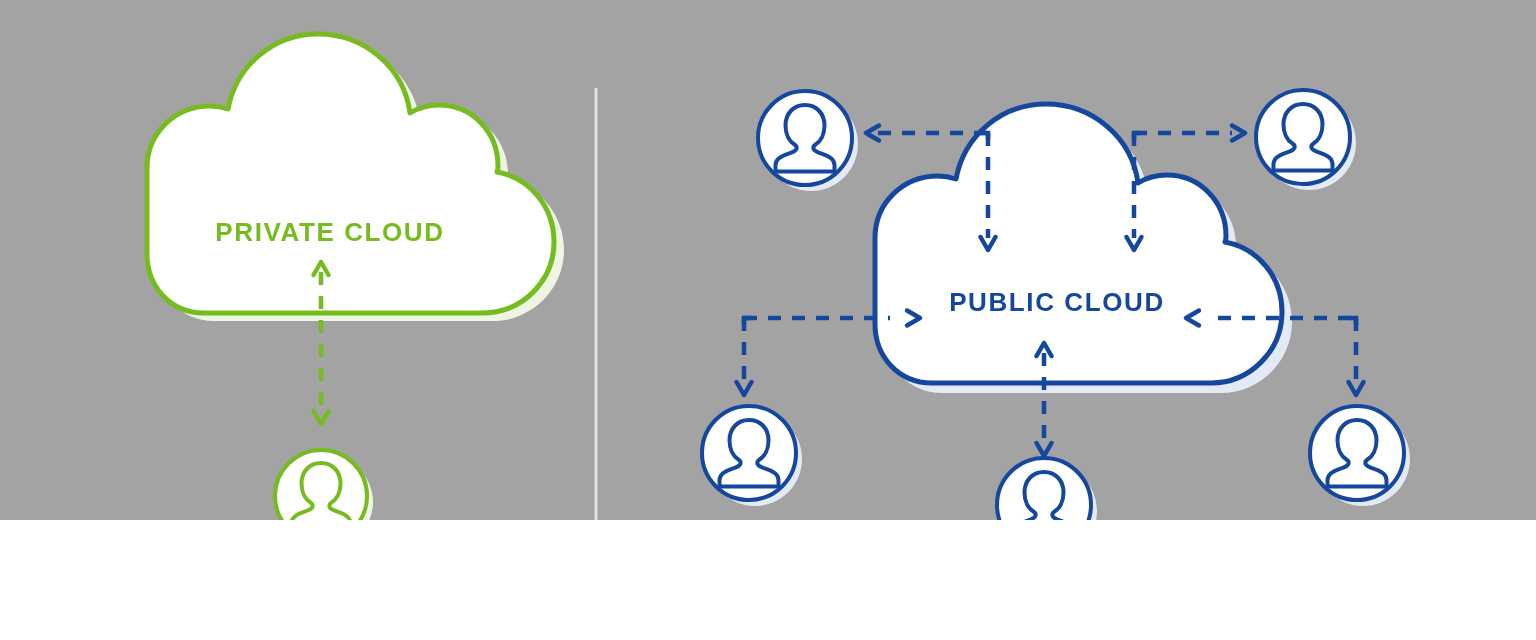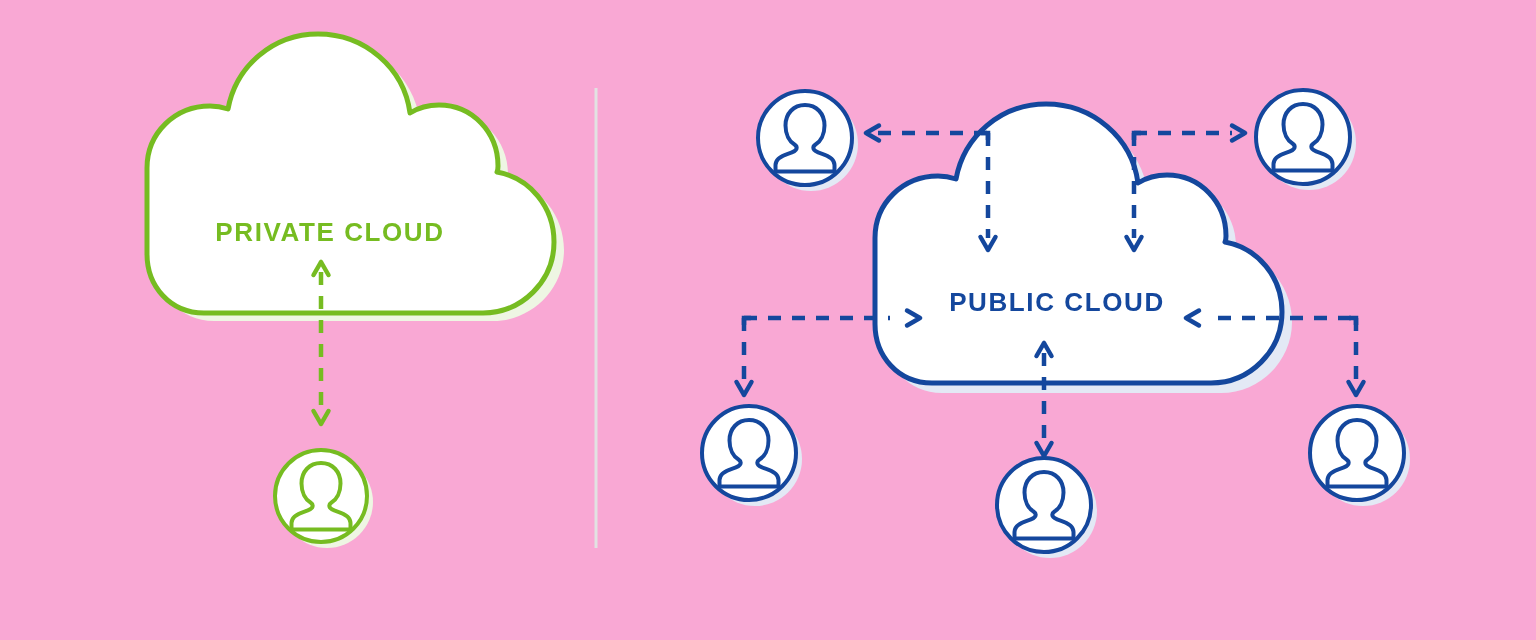--- a/index.html
+++ b/index.html
@@ -7,22 +7,22 @@
     margin: 0;
     padding: 0;
     background: #ffffff;
   }
   body {
     font-family: "Liberation Sans", sans-serif;
   }
   #diagram-root {
     position: relative;
     width: 1536px;
-    height: 640px;
-    background: #f9a8d4;
+    height: 520px;
+    background: #a3a3a3;
     overflow: hidden;
   }
   #diagram-svg {
     position: absolute;
     top: 0;
     left: 0;
     width: 1536px;
     height: 640px;
     display: block;
   }

